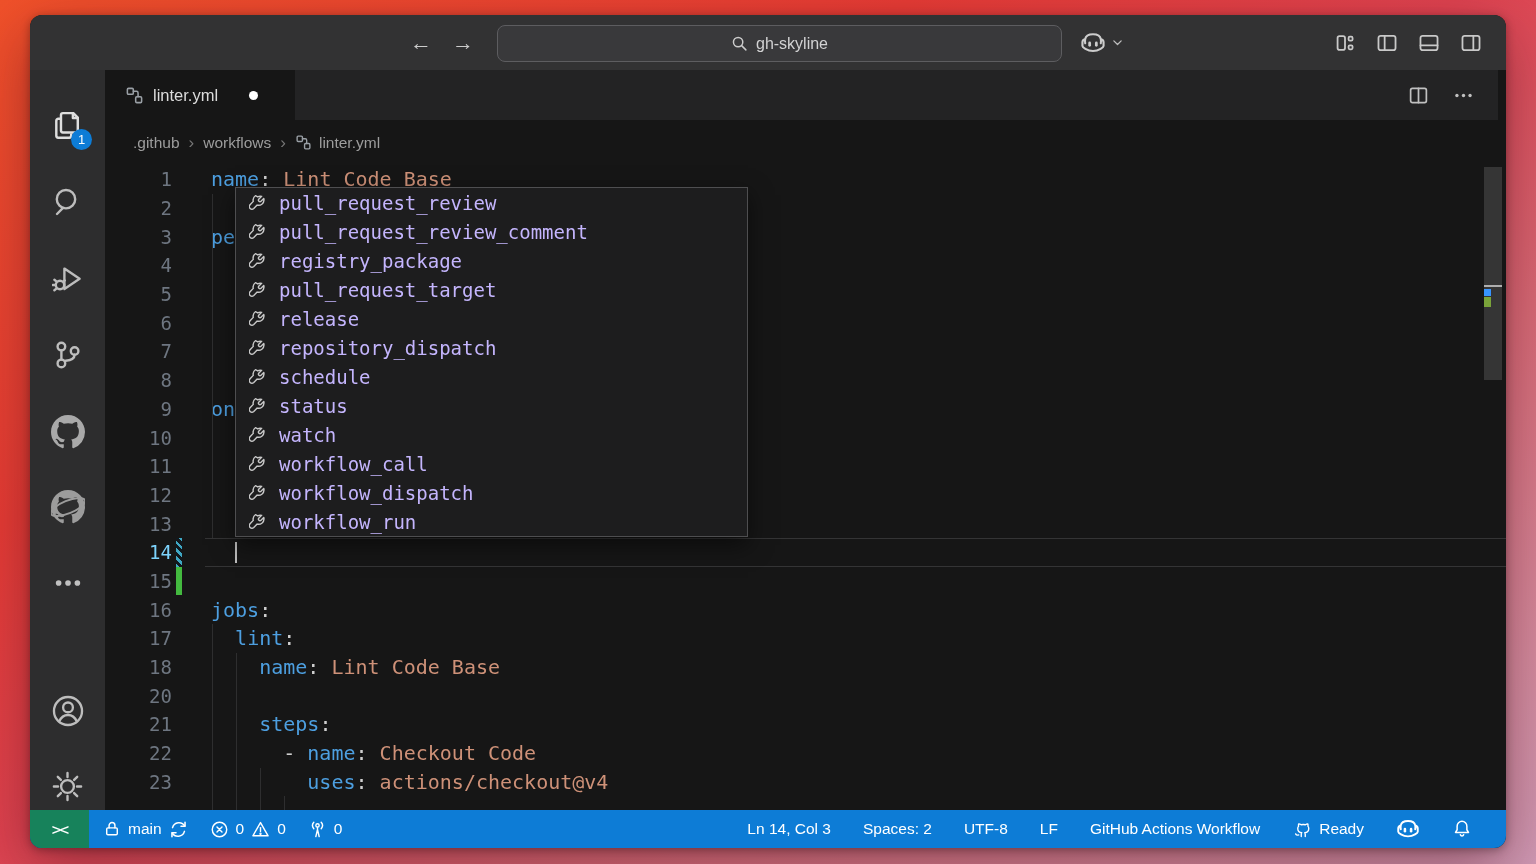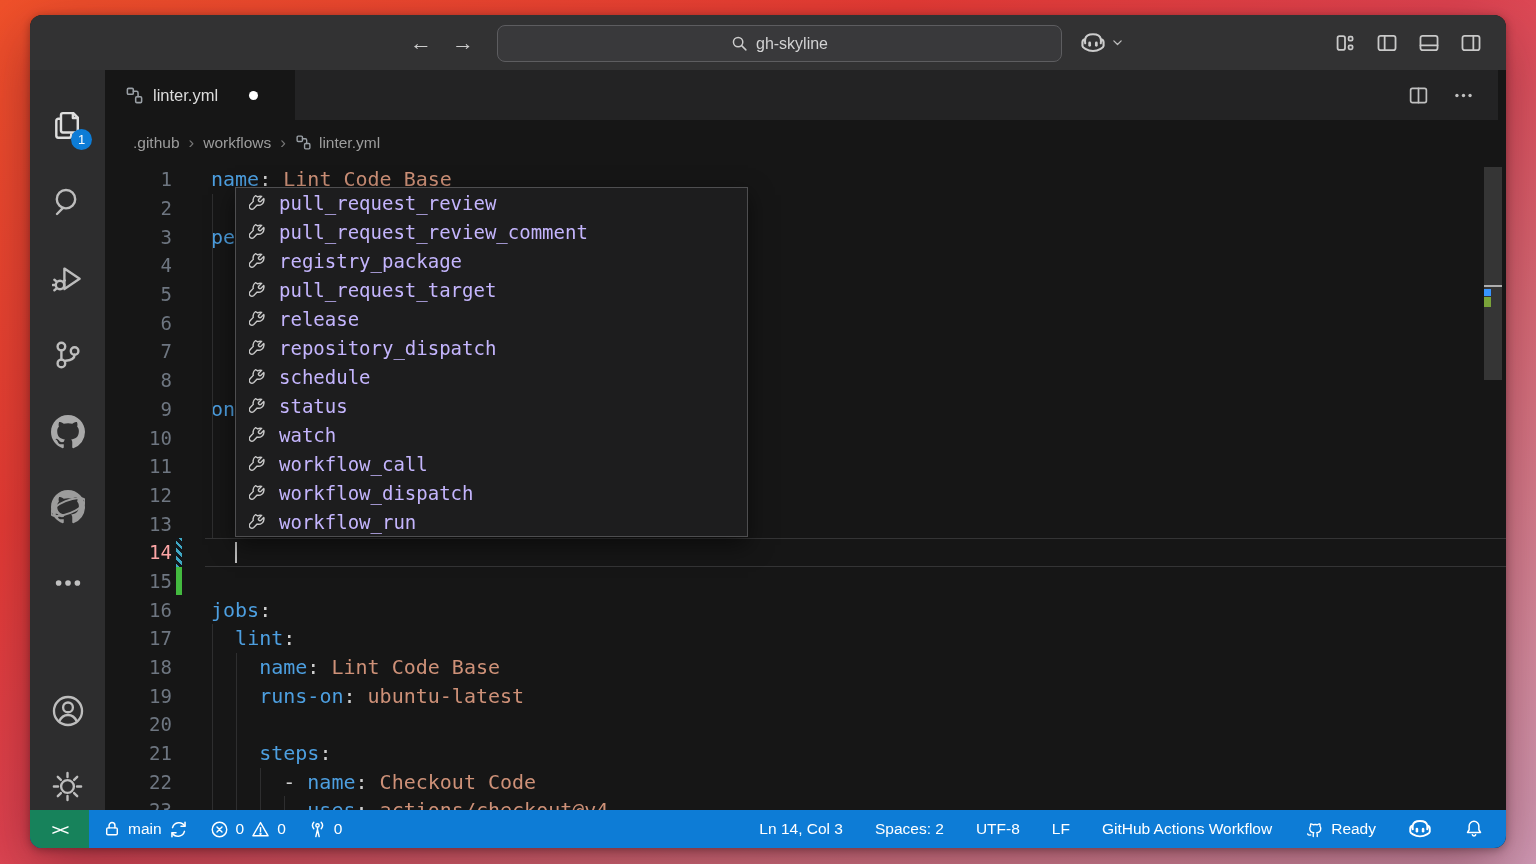--- a/index.html
+++ b/index.html
@@ -37,21 +37,21 @@
 
   .breadcrumbs{position:absolute;left:0;top:50px;width:100%;height:45px;display:flex;align-items:center;
     padding-left:28px;box-sizing:border-box;color:#9d9d9d;font-size:15.5px;gap:9px;}
   .crumb-sep{color:#767676;font-size:17px;}
   .crumb-file{display:flex;align-items:center;gap:7px;}
 
   .codeview{position:absolute;left:0;top:95px;width:1401px;height:645px;overflow:hidden;}
   .line{position:relative;height:28.7px;display:flex;align-items:center;
     font-family:"DejaVu Sans Mono",monospace;font-size:20px;white-space:pre;}
   .ln{position:absolute;left:0;width:67px;text-align:right;color:#6e7681;font-size:19px;}
-  .line.current .ln{color:#fca5a5;}
+  .line.current .ln{color:#7dd3fc;}
   .line.current::after{content:"";position:absolute;left:100px;right:0;top:0;bottom:0;
     border-top:1px solid #343435;border-bottom:1px solid #343435;pointer-events:none;}
   .codetext{position:absolute;left:106px;}
   .tk-k{color:#4d9fe0;} .tk-p{color:#cfcfcf;} .tk-s{color:#ce9178;}
   .gm{position:absolute;left:71px;top:0;bottom:0;width:6px;}
   .gm.added{background:#43b93f;}
   .gm.added-striped{background:repeating-linear-gradient(45deg,#3fa7c4 0,#3fa7c4 2.5px,#12181d 2.5px,#12181d 5.5px);}
   .caret{position:absolute;left:130px;top:4px;bottom:4px;width:2px;background:#bdbdbd;}
   .ig{position:absolute;width:1px;background:#2e2e2f;}
 
@@ -67,21 +67,21 @@
   .sb-cursor{position:absolute;left:0;right:0;top:118px;height:2px;background:rgba(215,215,215,.75);}
   .sb-blue{position:absolute;left:0;top:122px;width:7px;height:7px;background:#3794ff;}
   .sb-green{position:absolute;left:0;top:130px;width:7px;height:10px;background:#7aa33a;}
 
   
   .statusbar{position:absolute;left:0;top:795px;width:100%;height:38px;background:#0d7cd6;
     display:flex;align-items:center;color:#ffffff;font-size:15.5px;}
   .remote{width:59px;height:38px;background:#17825b;display:flex;align-items:center;justify-content:center;
     font-family:"DejaVu Sans Mono",monospace;font-size:16px;color:#fff;letter-spacing:-2px;}
   .sb-group{display:flex;align-items:center;gap:7px;padding:0 11px;height:100%;}
-  .sb-right{margin-left:auto;display:flex;align-items:center;gap:4px;height:100%;padding-right:8px;}
+  .sb-right{margin-left:auto;display:flex;align-items:center;gap:4px;height:100%;padding-right:20px;}
   .sb-right .sb-group{padding:0 14px;}
   .sb-group svg{display:block;}
 
   svg{stroke-linecap:round;stroke-linejoin:round;}
 </style>
 </head>
 <body>
 
 <div class="window">
 
@@ -244,21 +244,20 @@
           <div class="line"><span class="ln">9</span><span class="codetext"><span class="tk-k">on</span></span></div>
           <div class="line"><span class="ln">10</span><span class="codetext"></span></div>
           <div class="line"><span class="ln">11</span><span class="codetext"></span></div>
           <div class="line"><span class="ln">12</span><span class="codetext"></span></div>
           <div class="line"><span class="ln">13</span><span class="codetext"></span></div>
           <div class="line current"><span class="ln">14</span><span class="gm added-striped"></span><span class="codetext"></span><span class="caret"></span></div>
           <div class="line"><span class="ln">15</span><span class="gm added"></span><span class="codetext"></span></div>
           <div class="line"><span class="ln">16</span><span class="codetext"><span class="tk-k">jobs</span><span class="tk-p">:</span></span></div>
           <div class="line"><span class="ln">17</span><span class="codetext"><span class="tk-p">  </span><span class="tk-k">lint</span><span class="tk-p">:</span></span></div>
           <div class="line"><span class="ln">18</span><span class="codetext"><span class="tk-p">    </span><span class="tk-k">name</span><span class="tk-p">: </span><span class="tk-s">Lint Code Base</span></span></div>
-          <div class="line"><span class="ln">19</span><span class="codetext"><span class="tk-p">    </span><span class="tk-k">runs-on</span><span class="tk-p">: </span><span class="tk-s">ubuntu-latest</span></span></div>
           <div class="line"><span class="ln">20</span><span class="codetext"></span></div>
           <div class="line"><span class="ln">21</span><span class="codetext"><span class="tk-p">    </span><span class="tk-k">steps</span><span class="tk-p">:</span></span></div>
           <div class="line"><span class="ln">22</span><span class="codetext"><span class="tk-p">      - </span><span class="tk-k">name</span><span class="tk-p">: </span><span class="tk-s">Checkout Code</span></span></div>
           <div class="line"><span class="ln">23</span><span class="codetext"><span class="tk-p">        </span><span class="tk-k">uses</span><span class="tk-p">: </span><span class="tk-s">actions/checkout@v4</span></span></div>
         </div>
 
       <div class="ig" style="left:107px;top:28.7px;height:344.4px"></div>
       <div class="ig" style="left:107px;top:459.2px;height:185.8px"></div>
       <div class="ig" style="left:131px;top:487.9px;height:157.1px"></div>
       <div class="ig" style="left:155px;top:602.7px;height:42.3px"></div>

